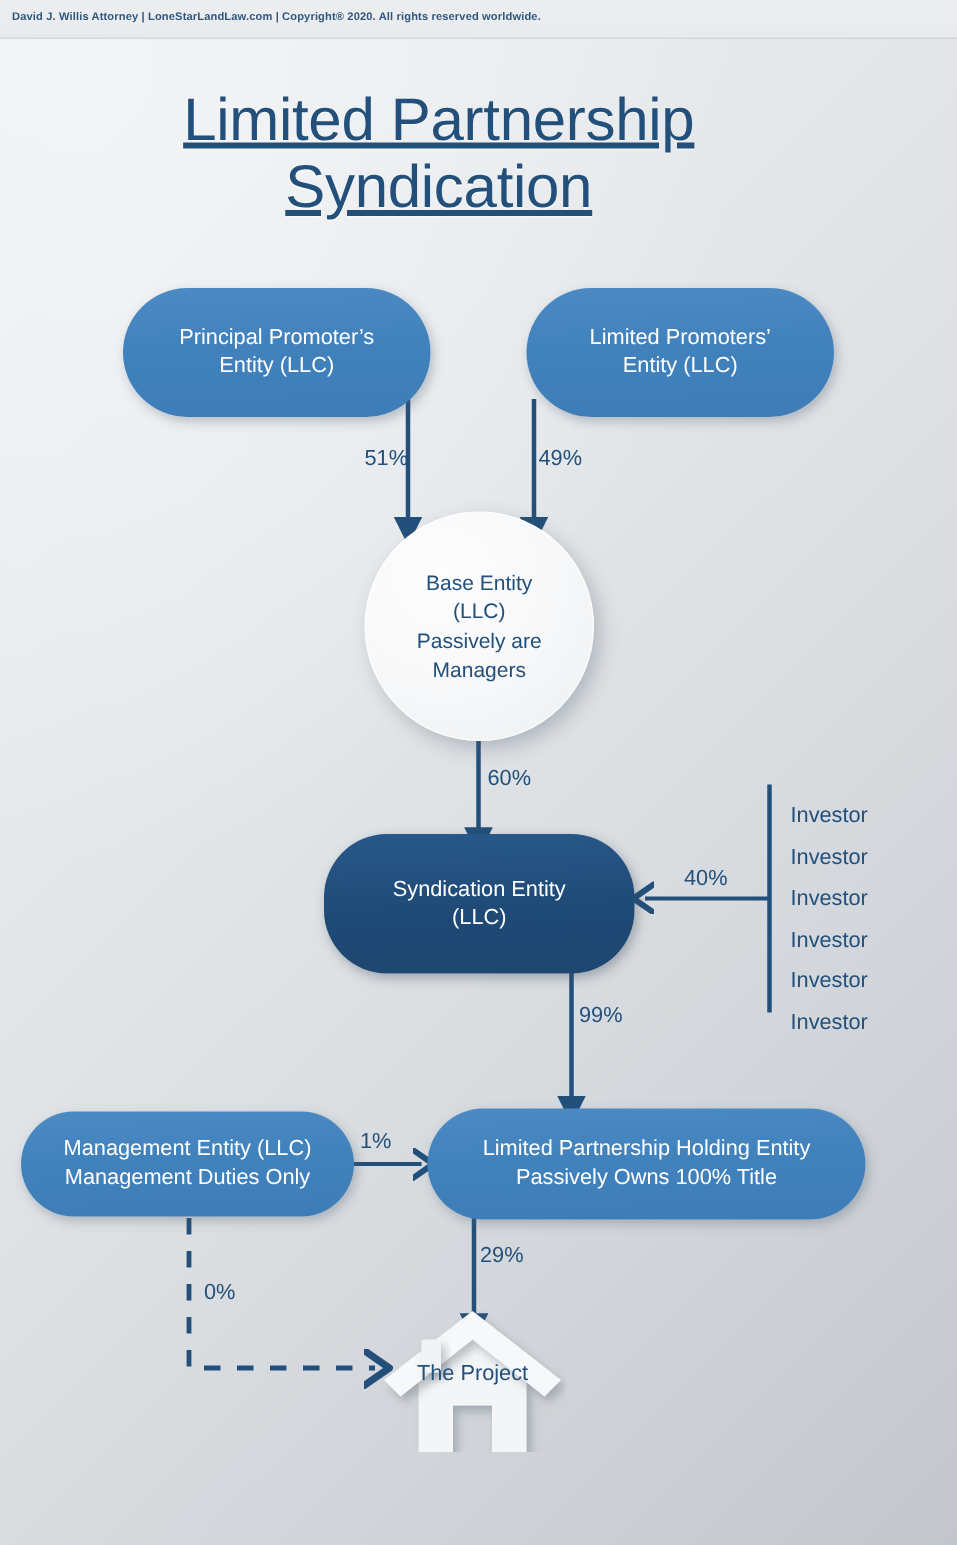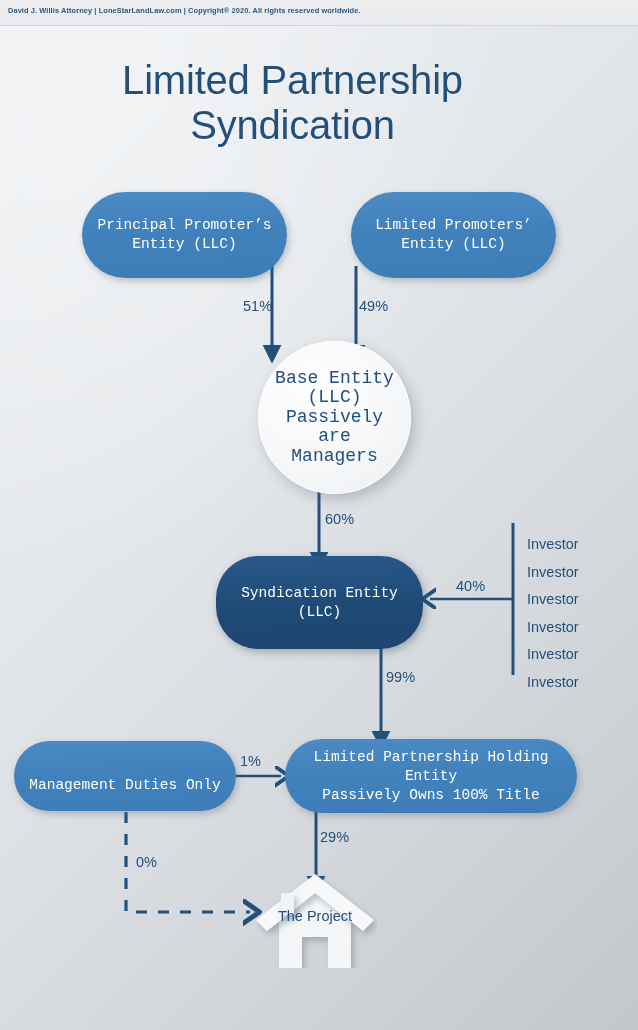--- a/index.html
+++ b/index.html
@@ -38,62 +38,62 @@
   #title {
     position: absolute; left: 0; top: 58px;
     width: 585px;
     text-align: center;
     font-size: 40px;
     line-height: 45px;
     font-weight: normal;
     color: #23507b;
     letter-spacing: -0.2px;
     text-shadow: 0 1px 0 rgba(255,255,255,.55);
+    text-decoration: underline;
   }
   #title .t-line { display: block; }
 
   
   #wires {
     position: absolute; left: 0; top: 0;
     width: 638px; height: 1030px;
     pointer-events: none;
   }
 
   
   .node {
     position: absolute;
     display: flex;
     align-items: center;
     justify-content: center;
     text-align: center;
     color: #ffffff;
     font-size: 14.5px;
     line-height: 19px;
-    font-family: Liberation Mono, monospace;
   }
   .node span.lbl { display: block; padding: 0 10px; }
 
   .pill-mid {
     background: linear-gradient(178deg, #4d8ac4 0%, #4182bd 42%, #3d7cb7 100%);
     box-shadow: 2px 3px 7px rgba(80,95,110,.34);
   }
   .pill-dark {
     background: linear-gradient(178deg, #265ораж 0%, #1f4a76 100%);
     background: linear-gradient(178deg, #28588a 0%, #1f4a76 55%, #1d4670 100%);
     box-shadow: 2px 3px 8px rgba(55,70,85,.38);
   }
 
   #node-principal { left: 82px;  top: 192px; width: 205px; height: 86px; border-radius: 43px; }
   #node-junior    { left: 351px; top: 192px; width: 205px; height: 86px; border-radius: 43px; }
 
   #node-base {
-    left: 258px; top: 341px; width: 153px; height: 153px;
+    left: 243px; top: 341px; width: 153px; height: 153px;
     border-radius: 50%;
     color: #23507b;
-    font-size: 18px; line-height: 19.5px;
+    font-size: 14px; line-height: 19.5px;
     background: radial-gradient(circle at 34% 28%, #fdfdfe 0%, #f7f8f9 52%, #eceef0 100%);
     box-shadow: 4px 5px 13px rgba(70,85,100,.30), inset 0 0 0 1px rgba(255,255,255,.6);
   }
 
   #node-syndication { left: 216px; top: 556px; width: 207px; height: 93px; border-radius: 42px; }
 
   #node-management { left: 14px;  top: 741px; width: 222px; height: 70px; border-radius: 35px; }
   #node-lp         { left: 285px; top: 739px; width: 292px; height: 74px; border-radius: 37px; }
 
   
@@ -223,21 +223,21 @@
 
   <div class="node pill-dark" id="node-syndication">
     <span class="lbl">
       <span>Syndication Entity</span><br>
       <span>(LLC)</span>
     </span>
   </div>
 
   <div class="node pill-mid" id="node-management">
     <span class="lbl">
-      <br>
+      <span>Management Entity (LLC)</span><br>
       <span>Management Duties Only</span>
     </span>
   </div>
 
   <div class="node pill-mid" id="node-lp">
     <span class="lbl">
       <span>Limited Partnership Holding Entity</span><br>
       <span>Passively Owns 100% Title</span>
     </span>
   </div>

